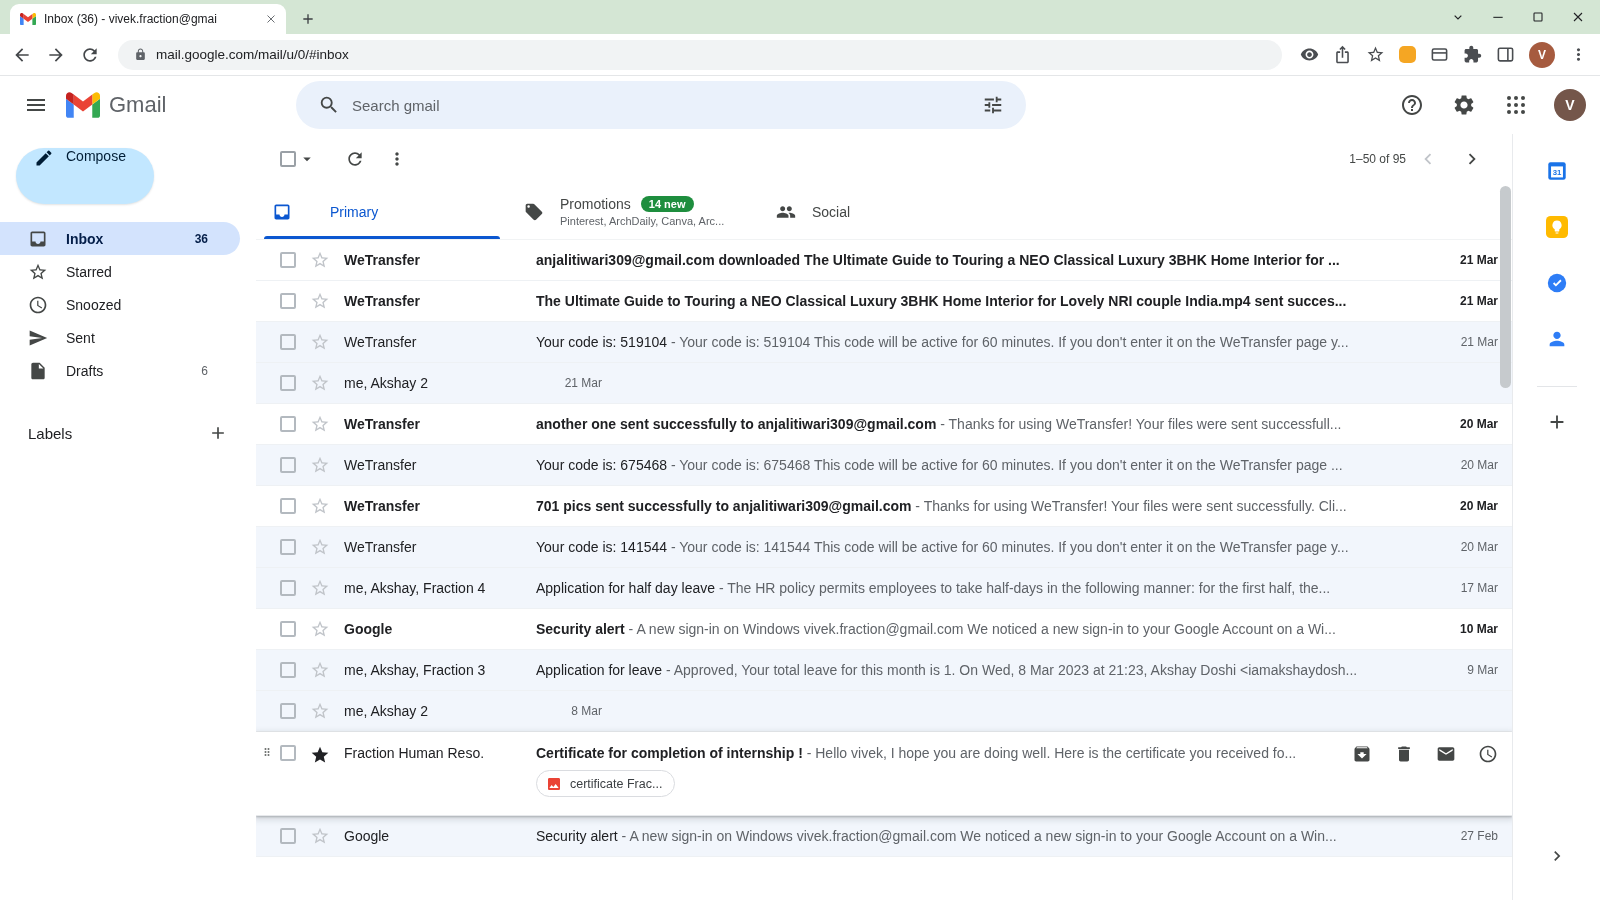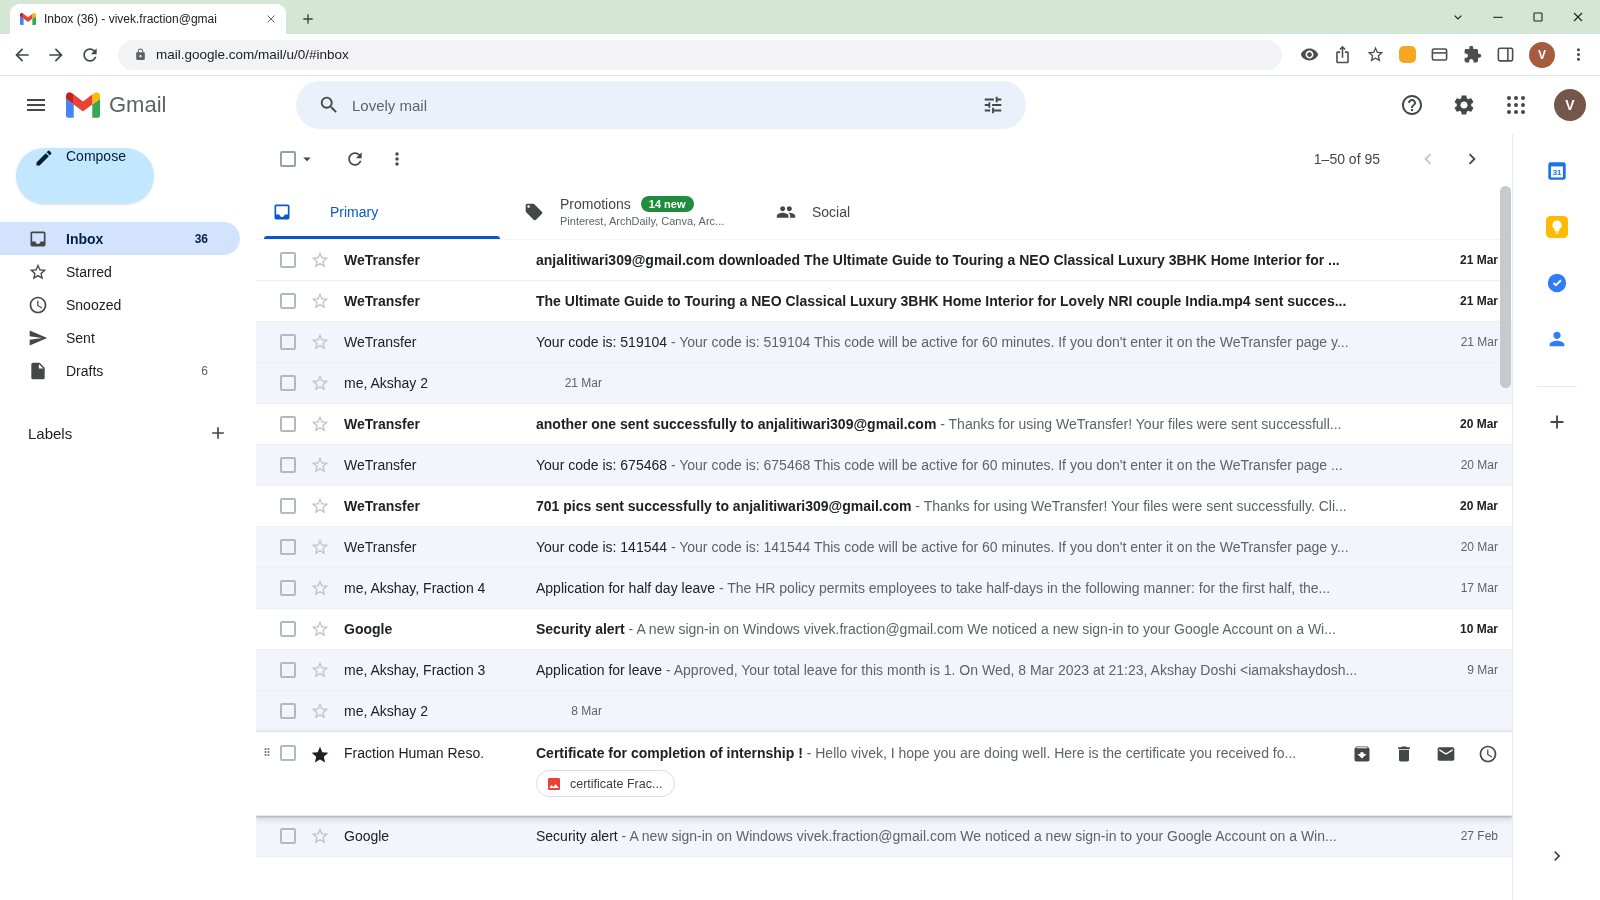--- a/index.html
+++ b/index.html
@@ -59,21 +59,21 @@
   .labels-t { font-size:15px; color:#202124; }
   .labels-plus { width:20px; height:20px; color:#444746; cursor:pointer; }
 
   .main { flex:1; min-width:0; display:flex; flex-direction:column; position:relative; }
   .ltoolbar { height:50px; display:flex; align-items:center; padding:0 18px 0 24px; flex-shrink:0; }
   .selwrap { display:flex; align-items:center; gap:2px; margin-right:18px; }
   .selcb { width:16px; height:16px; border:2px solid #9aa0a6; border-radius:2px; }
   .selcaret { width:18px; height:18px; color:#444746; }
   .tbtn { width:20px; height:20px; color:#444746; margin:0 11px; }
   .tspacer { flex:1; }
-  .pag { font-size:14px; color:#444746; margin-right:26px; }
+  .pag { font-size:12px; color:#444746; }
   .pbtn { width:22px; height:22px; color:#444746; margin:0 11px; }
   .pbtn.dis { color:#c0c4c9; }
 
   .cat-tabs { height:56px; display:flex; flex-shrink:0; border-bottom:1px solid #f1f3f4; }
   .cat-tab { width:252px; display:flex; align-items:center; gap:16px; padding:0 16px; position:relative; color:#444746; cursor:pointer; }
   .tab-icon { width:20px; height:20px; flex-shrink:0; }
   .tab-mid { min-width:0; }
   .tab-row1 { display:flex; align-items:center; }
   .tab-label { font-size:14px; font-weight:500; }
   .cat-tab.active { color:var(--accent-blue,#0b57d0);gap:38px; }
@@ -253,21 +253,21 @@
           </svg>
         </span>
       <span class="glogo-t">Gmail</span>
     </div>
     <div class="search">
       <span class="sbtn" data-icon="search">
           <svg viewBox="0 0 24 24" fill="currentColor">
             <path d="M15.5 14h-.79l-.28-.27A6.47 6.47 0 0 0 16 9.5 6.5 6.5 0 1 0 9.5 16c1.61 0 3.09-.59 4.23-1.57l.27.28v.79l5 4.99L20.49 19l-4.99-5zm-6 0C7.01 14 5 11.99 5 9.5S7.01 5 9.5 5 14 7.01 14 9.5 11.99 14 9.5 14z"></path>
           </svg>
         </span>
-      <span class="sph">Lovely mail</span>
+      <span class="sph">Search gmail</span>
       <span class="sbtn" data-icon="tune">
           <svg viewBox="0 0 24 24" fill="currentColor">
             <path d="M3 17v2h6v-2H3zM3 5v2h10V5H3zm10 16v-2h8v-2h-8v-2h-2v6h2zM7 9v2H3v2h4v2h2V9H7zm14 4v-2H11v2h10zm-6-4h2V7h4V5h-4V3h-2v6z"></path>
           </svg>
         </span>
     </div>
     <div class="hright">
       <span class="hbtn" data-icon="help">
           <svg viewBox="0 0 24 24" fill="currentColor">
             <path d="M11 18h2v-2h-2v2zm1-16C6.48 2 2 6.48 2 12s4.48 10 10 10 10-4.48 10-10S17.52 2 12 2zm0 18c-4.41 0-8-3.59-8-8s3.59-8 8-8 8 3.59 8 8-3.59 8-8 8zm0-14c-2.21 0-4 1.79-4 4h2c0-1.1.9-2 2-2s2 .9 2 2c0 2-3 1.75-3 5h2c0-2.25 3-2.5 3-5 0-2.21-1.79-4-4-4z"></path>

